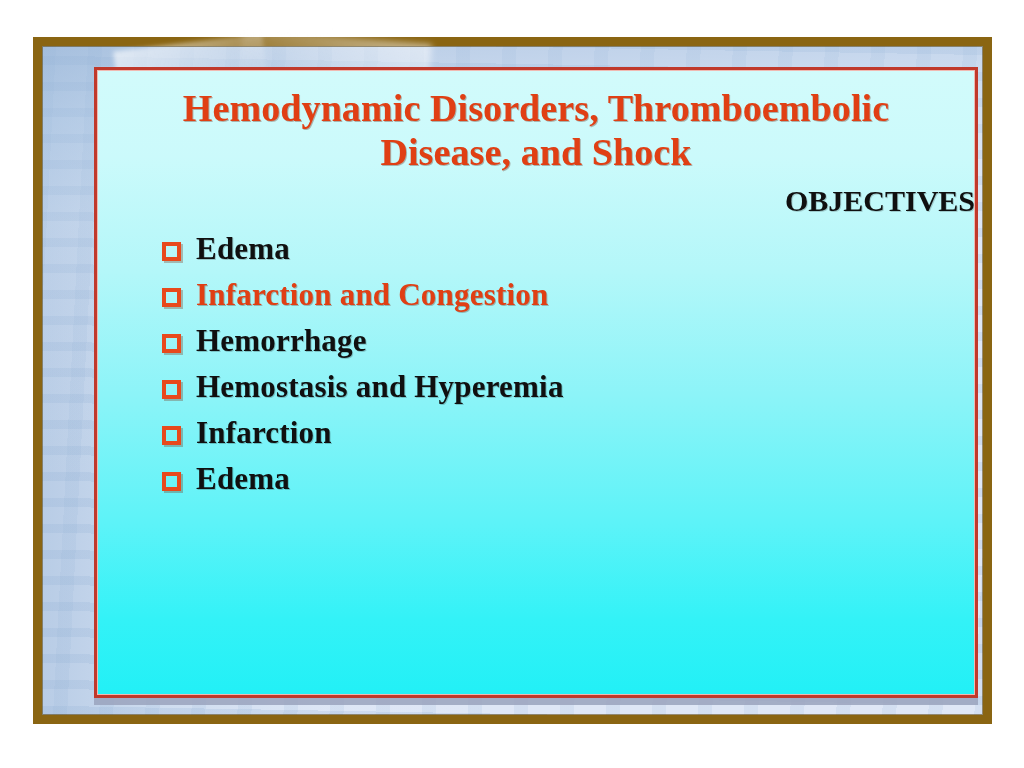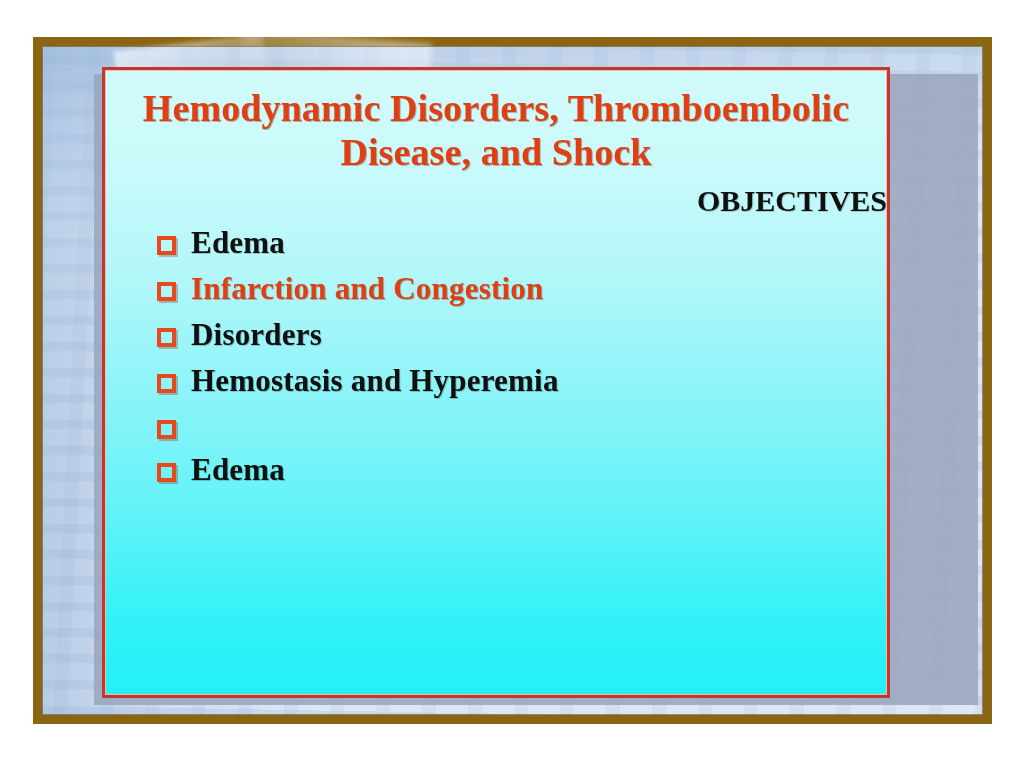--- a/index.html
+++ b/index.html
@@ -100,23 +100,23 @@
     top: 28px;
     width: 884px;
     height: 631px;
     background: #9aa3bd;
     opacity: 0.85;
   }
 
   
   #content-card {
     position: absolute;
-    left: 60px;
+    left: 52px;
     top: 21px;
-    width: 788px;
+    width: 884px;
     height: 631px;
     box-sizing: border-box;
     border: 3px solid #c0392b;
     outline: 1px solid #f0b9b1;
     outline-offset: -4px;
     background: linear-gradient(180deg,
         #d2fbfb 0%,
         #cbfafb 14%,
         #b4f7f9 32%,
         #8cf4f8 52%,
@@ -152,21 +152,21 @@
     color: #101010;
     line-height: 1.0;
     padding: 0 0 0 46px;
     margin: 0 0 11px 0;
     text-shadow: 1px 1px 0 rgba(0,0,0,0.18);
     text-align: right;
   }
 
   .bullet-list {
     list-style: none;
-    margin: 4px;
+    margin: 17px;
     padding: 0;
   }
 
   .bullet-row {
     display: flex;
     align-items: flex-start;
     padding: 0 0 0 48px;
     margin: 0 0 15px 0;
     line-height: 1.0;
   }
@@ -228,31 +228,32 @@
             <span class="bullet-text tone-dark">Edema</span>
           </li>
 
           <li class="bullet-row">
             <span class="bullet-glyph"></span>
             <span class="bullet-text tone-accent">Infarction and Congestion</span>
           </li>
 
           <li class="bullet-row">
             <span class="bullet-glyph"></span>
-            <span class="bullet-text tone-dark">Disorders</span>
+            <span class="bullet-text tone-dark">Hemorrhage</span>
           </li>
 
           <li class="bullet-row">
             <span class="bullet-glyph"></span>
             <span class="bullet-text tone-dark">Hemostasis and Hyperemia</span>
           </li>
 
 
           <li class="bullet-row">
             <span class="bullet-glyph"></span>
+            <span class="bullet-text tone-dark">Infarction</span>
           </li>
 
           <li class="bullet-row">
             <span class="bullet-glyph"></span>
             <span class="bullet-text tone-dark">Edema</span>
           </li>
 
         </ul>
       </div>
 

